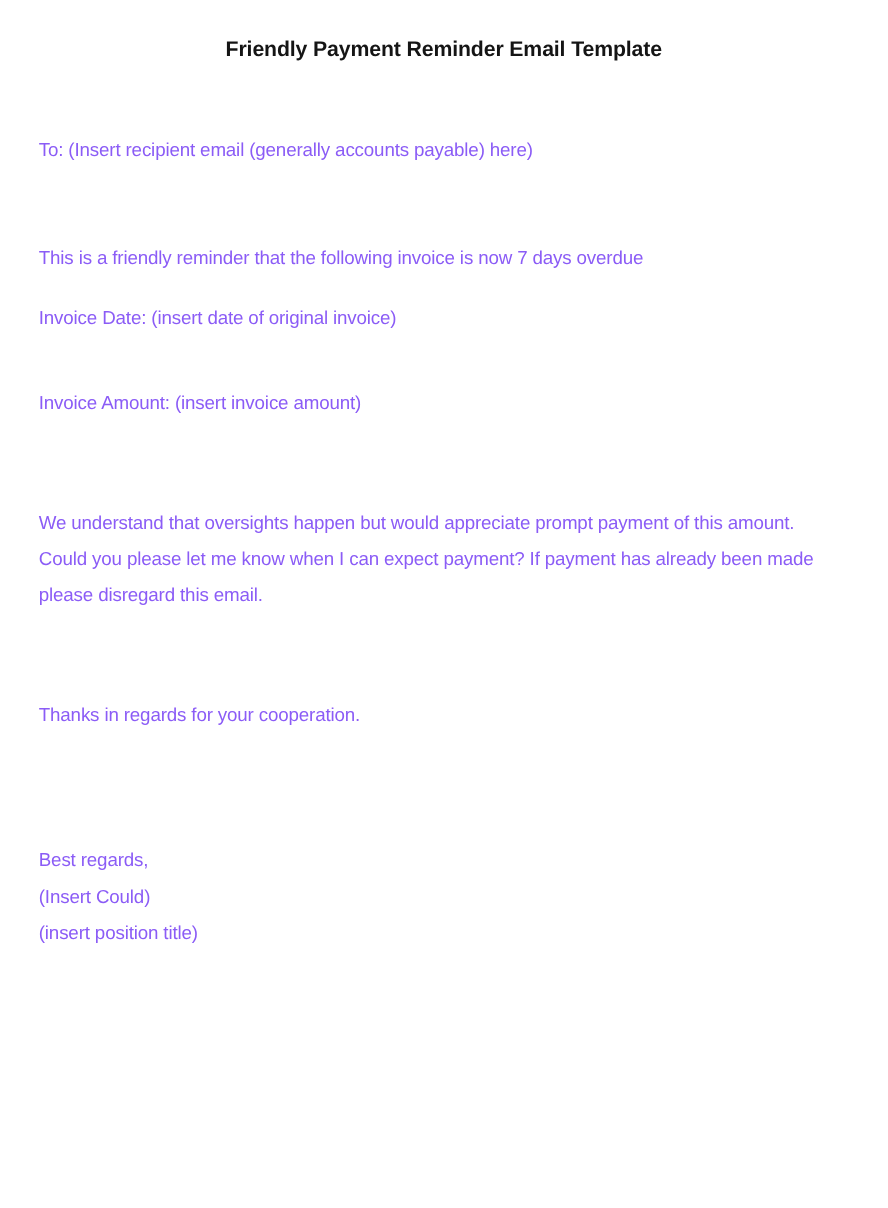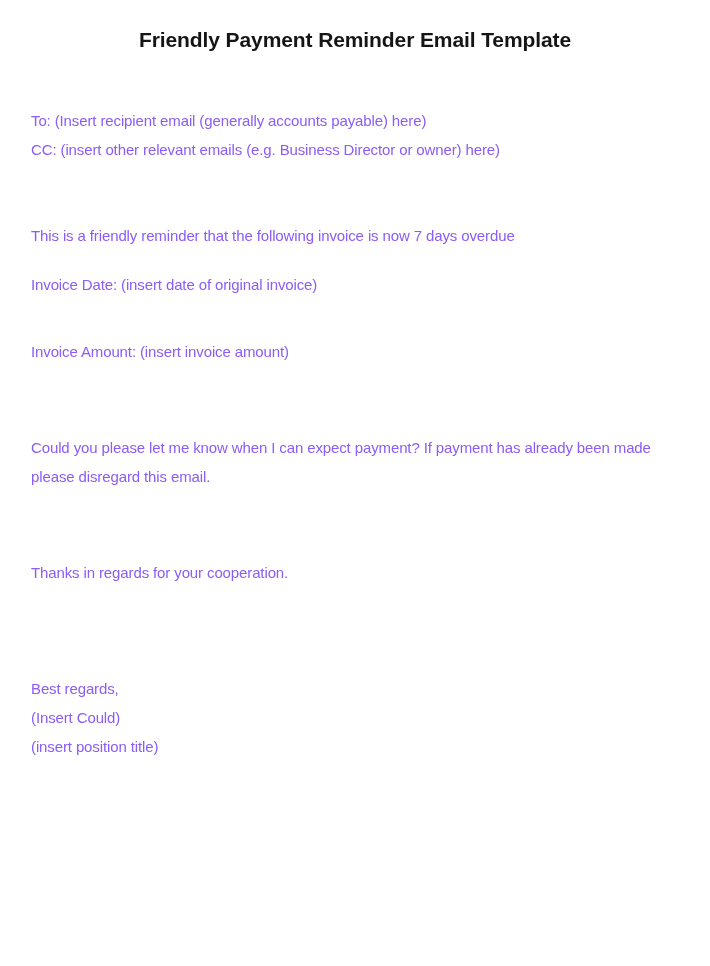--- a/index.html
+++ b/index.html
@@ -24,21 +24,21 @@
 
   
   .doc-title {
     position: absolute;
     left: 0;
     right: 0;
     top: 25px;
     text-align: center;
     font-family: "Liberation Sans", "DejaVu Sans", sans-serif;
     font-weight: bold;
-    font-size: 21px;
+    font-size: 17px;
     letter-spacing: -0.1px;
     color: #151515;
     line-height: 30px;
     white-space: nowrap;
   }
 
   
   .body-text {
     position: absolute;
     left: 31px;
@@ -69,21 +69,20 @@
 <body>
 
 <div class="page">
 
   <div class="doc-title">Friendly Payment Reminder Email Template</div>
 
   <div class="body-text">
 
     <div class="block">
       <div class="line">To:  (Insert recipient email (generally accounts payable) here)</div>
-      <div class="line">CC:  (insert other relevant emails (e.g. Business Director or owner) here)</div>
     </div>
 
     <div class="gap-sm"></div>
 
 
     <div class="gap-sm"></div>
 
 
     <div class="gap-sm"></div>
 
@@ -102,20 +101,21 @@
 
     <div class="gap-sm"></div>
 
     <div class="block">
       <div class="line">Invoice Amount:  (insert invoice amount)</div>
     </div>
 
     <div class="gap-lg"></div>
 
     <div class="block para">
+      <div class="line">We understand that oversights happen but would appreciate prompt payment of this amount.</div>
       <div class="line">Could you please let me know when I can expect payment? If payment has already been made</div>
       <div class="line">please disregard this email.</div>
     </div>
 
     <div class="gap-xl"></div>
 
     <div class="block">
       <div class="line">Thanks in regards for your cooperation.</div>
     </div>
 

